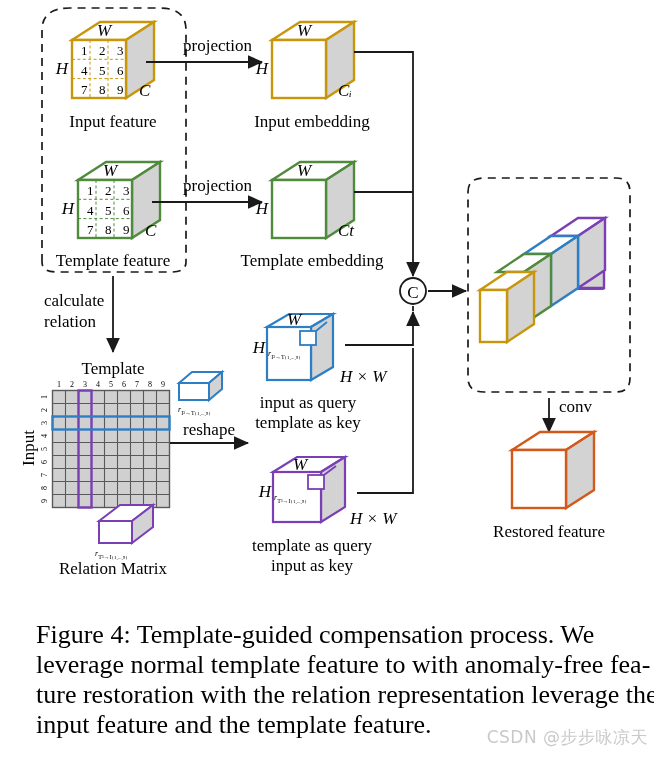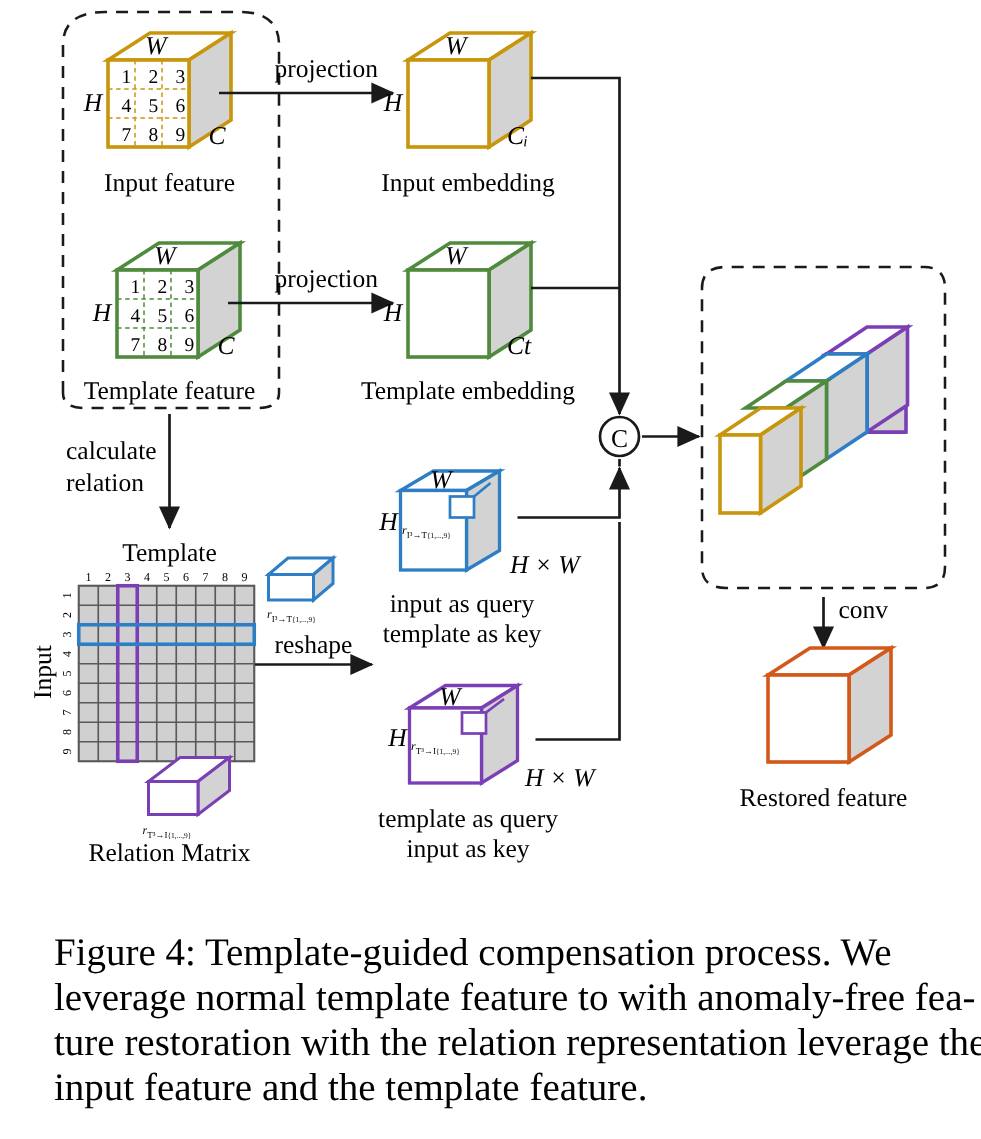--- a/index.html
+++ b/index.html
@@ -286,14 +286,15 @@
 
   </svg>
 
   <div class="cap">
     <span class="l">Figure 4:   Template-guided  compensation  process.    We</span>
     <span class="l">leverage normal template feature to with anomaly-free fea-</span>
     <span class="l">ture restoration with the relation representation leverage the</span>
     <span class="l">input feature and the template feature.</span>
   </div>
 
+  <div class="watermark">CSDN @步步咏凉天</div>
 
 </div>
 
 </body></html>

